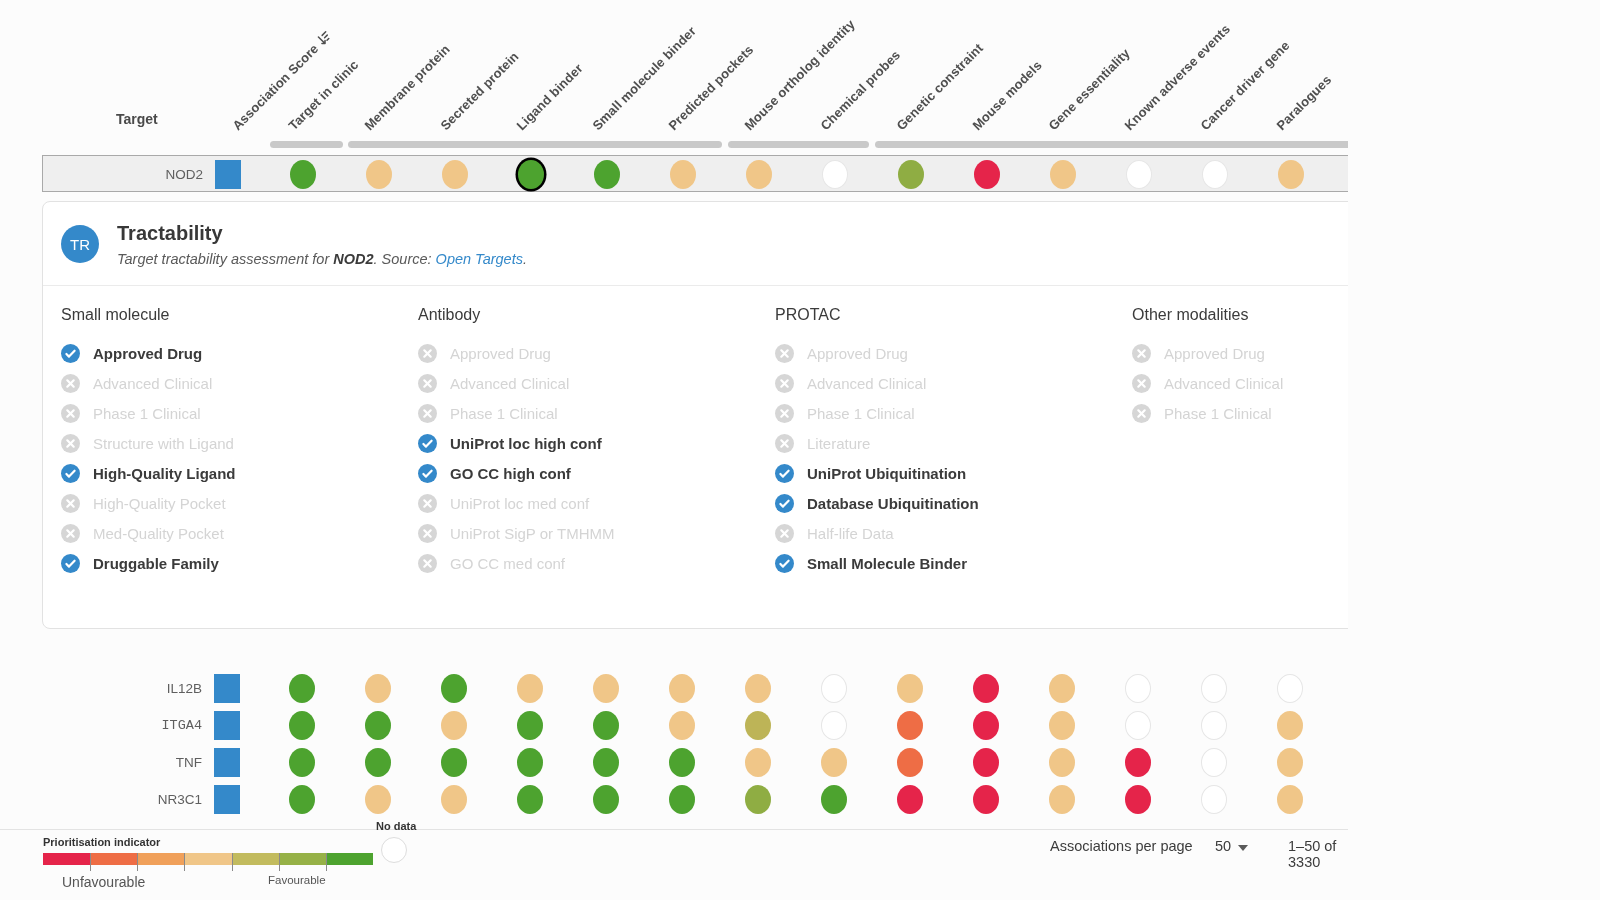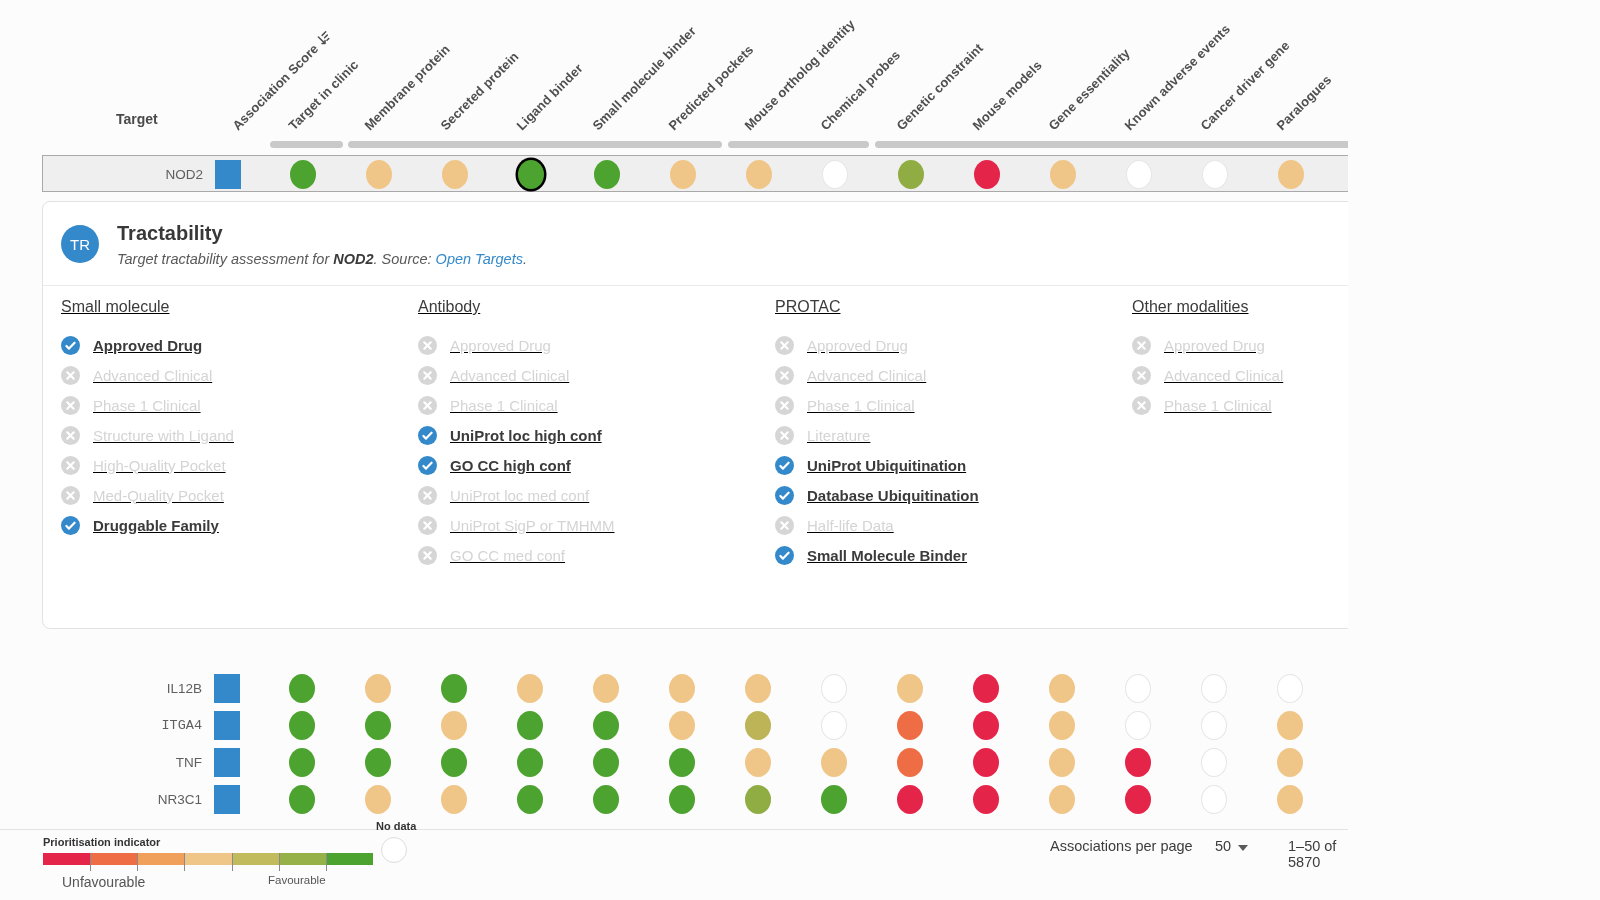--- a/index.html
+++ b/index.html
@@ -33,21 +33,21 @@
            background:#fff; border:1px solid #e2e2e2; border-radius:8px; }
   .panel-head { position:absolute; left:0; top:0; right:0; height:84px; border-bottom:1px solid #ebebeb; }
   .avatar { position:absolute; left:18px; top:23px; width:38px; height:38px; border-radius:50%;
             background:#3489ca; color:#fff; font-size:15px; font-weight:400;
             display:flex; align-items:center; justify-content:center; }
   .panel-title { position:absolute; left:74px; top:20px; font-size:20px; font-weight:700; color:#383838; }
   .panel-sub { position:absolute; left:74px; top:49px; font-size:14.5px; font-style:italic; color:#5a5a5a; }
   .panel-sub b { color:#3b3b3b; }
   .panel-sub a { color:#3489ca; text-decoration:none; cursor:pointer;margin-top:40px; }
 
-  .tcol { position:absolute; top:96px; width:340px;text-decoration:underline; }
+  .tcol { position:absolute; top:104px; width:340px; }
   .tcol-title { font-size:16px; color:#3b3b3b; margin-bottom:14px; }
   .titem { display:flex; align-items:center; gap:13px; height:30px; }
   .titem .lbl { font-size:15px; }
   .titem.on .lbl { font-weight:700; color:#3b3b3b; }
   .titem.off .lbl { font-weight:400; color:#d4d4d4; }
 
   
   .footer-divider { position:absolute; left:0; top:829px; width:1600px; height:1px; background:#e3e3e3; }
   .legend-title { position:absolute; left:43px; top:836px; font-size:11px; font-weight:700; color:#333; }
   .legend-bar { position:absolute; left:43px; top:853px; width:330px; height:12px; display:flex; }
@@ -192,20 +192,27 @@
               <path d="M6.3 6.3l6.4 6.4M12.7 6.3l-6.4 6.4" stroke="#fff" stroke-width="2.2" stroke-linecap="round"></path>
             </svg>
             <span class="lbl">Phase 1 Clinical</span>
           </div>
           <div class="titem off">
             <svg width="19" height="19" viewBox="0 0 19 19">
               <circle cx="9.5" cy="9.5" r="9.5" fill="#d6d6d6"></circle>
               <path d="M6.3 6.3l6.4 6.4M12.7 6.3l-6.4 6.4" stroke="#fff" stroke-width="2.2" stroke-linecap="round"></path>
             </svg>
             <span class="lbl">Structure with Ligand</span>
+          </div>
+          <div class="titem on">
+            <svg width="19" height="19" viewBox="0 0 19 19">
+              <circle cx="9.5" cy="9.5" r="9.5" fill="#3489ca"></circle>
+              <path d="M5.4 10l2.6 2.6 5.6-5.9" stroke="#fff" stroke-width="2.2" fill="none" stroke-linecap="round" stroke-linejoin="round"></path>
+            </svg>
+            <span class="lbl">High-Quality Ligand</span>
           </div>
           <div class="titem off">
             <svg width="19" height="19" viewBox="0 0 19 19">
               <circle cx="9.5" cy="9.5" r="9.5" fill="#d6d6d6"></circle>
               <path d="M6.3 6.3l6.4 6.4M12.7 6.3l-6.4 6.4" stroke="#fff" stroke-width="2.2" stroke-linecap="round"></path>
             </svg>
             <span class="lbl">High-Quality Pocket</span>
           </div>
           <div class="titem off">
             <svg width="19" height="19" viewBox="0 0 19 19">
@@ -469,17 +476,17 @@
       <div class="legend-tick" style="left: 278.714px;"></div>
       <div class="legend-tick" style="left: 325.857px;"></div>
     </div>
   <div class="legend-unfav">Unfavourable</div>
   <div class="legend-fav">Favourable</div>
   <div class="nodata-label">No data</div>
   <div class="nodata-circle"></div>
   <div class="per-page-label">Associations per page</div>
   <div class="per-page-value">50</div>
   <div class="per-page-caret"></div>
-  <div class="range-label">1–50 of 5870</div>
+  <div class="range-label">1–50 of 3330</div>
   <div class="page-prev">‹</div>
   <div class="page-next">›</div>
 
 </div>
 
 </body></html>

